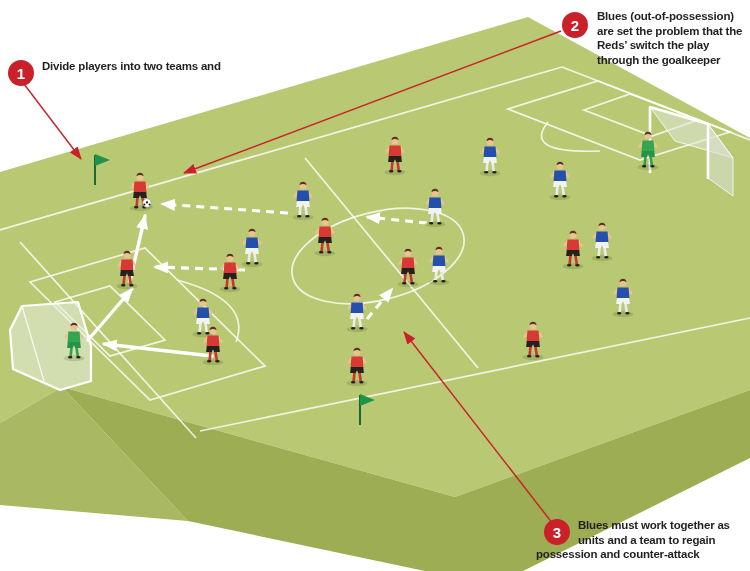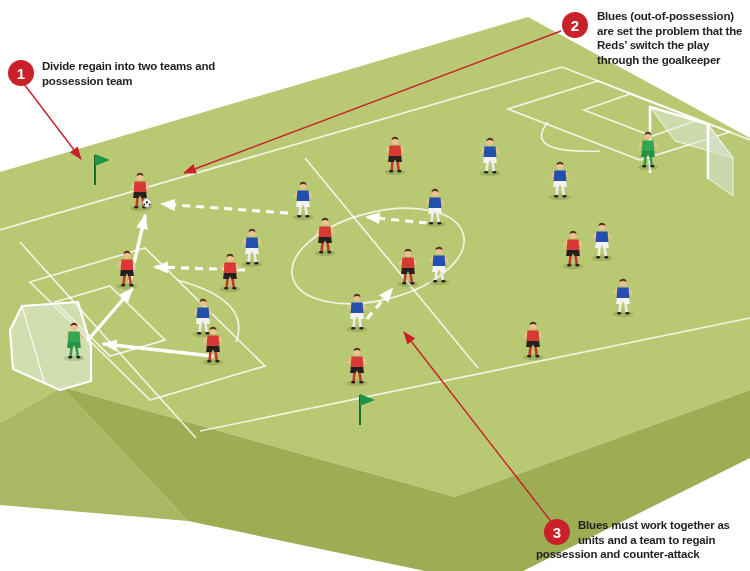--- a/index.html
+++ b/index.html
@@ -382,22 +382,21 @@
       </g>
       <g>
         <line x1="24" y1="84" x2="81" y2="159" stroke="#c9202a" stroke-width="1.4" marker-end="url(#ar)"></line>
         <line x1="561" y1="31" x2="184" y2="173" stroke="#c9202a" stroke-width="1.4" marker-end="url(#ar)"></line>
         <line x1="553" y1="524" x2="404" y2="332" stroke="#c9202a" stroke-width="1.4" marker-end="url(#ar)"></line>
       </g>
     </svg>
 
   <div class="badge" id="co1-badge" style="background: rgb(201, 32, 42);">1</div>
   <div class="co-text" id="co1-text" style="color: rgb(35, 31, 32);">
-      <div class="co-line">Divide regain into two teams and</div>
-      <div class="co-line">possession team</div>
+      <div class="co-line">Divide players into two teams and</div>
     </div>
 
   <div class="badge" id="co2-badge" style="background: rgb(201, 32, 42);">2</div>
   <div class="co-text" id="co2-text" style="color: rgb(35, 31, 32);">
       <div class="co-line">Blues (out-of-possession)</div>
       <div class="co-line">are set the problem that the</div>
       <div class="co-line">Reds’ switch the play</div>
       <div class="co-line">through the goalkeeper</div>
     </div>
 

